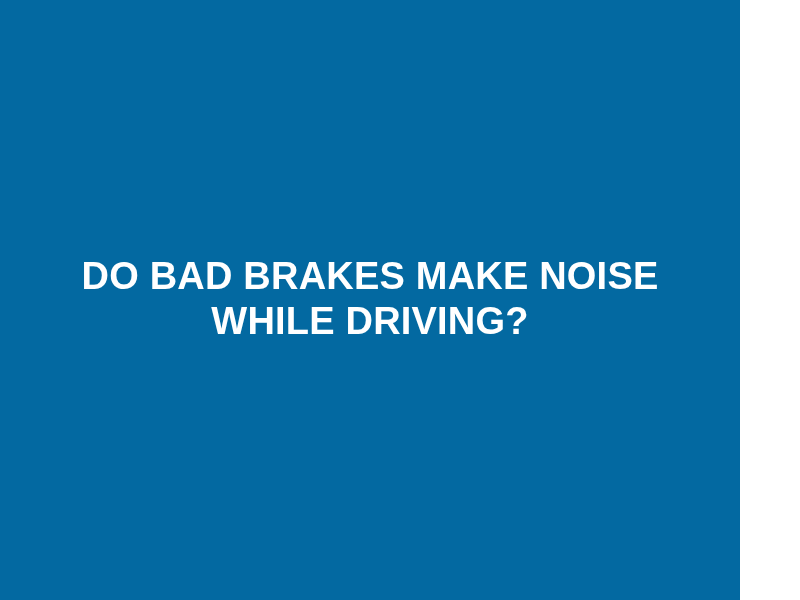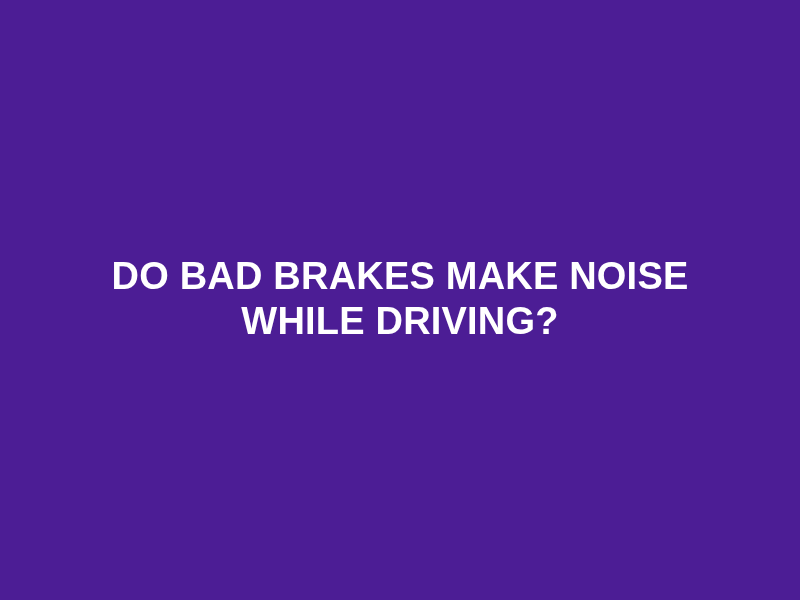--- a/index.html
+++ b/index.html
@@ -11,23 +11,23 @@
   body {
     width: 800px;
     height: 600px;
     overflow: hidden;
     font-family: "Liberation Sans", sans-serif;
   }
 
   .banner {
     position: relative;
     box-sizing: border-box;
-    width: 800px;
+    width: 740px;
     height: 600px;
-    background-color: #4c1d95;
+    background-color: #0369a1;
     display: flex;
     align-items: center;
     justify-content: center;
   }
 
   .banner-inner {
     width: 620px;
     display: flex;
     align-items: center;
     justify-content: center;

